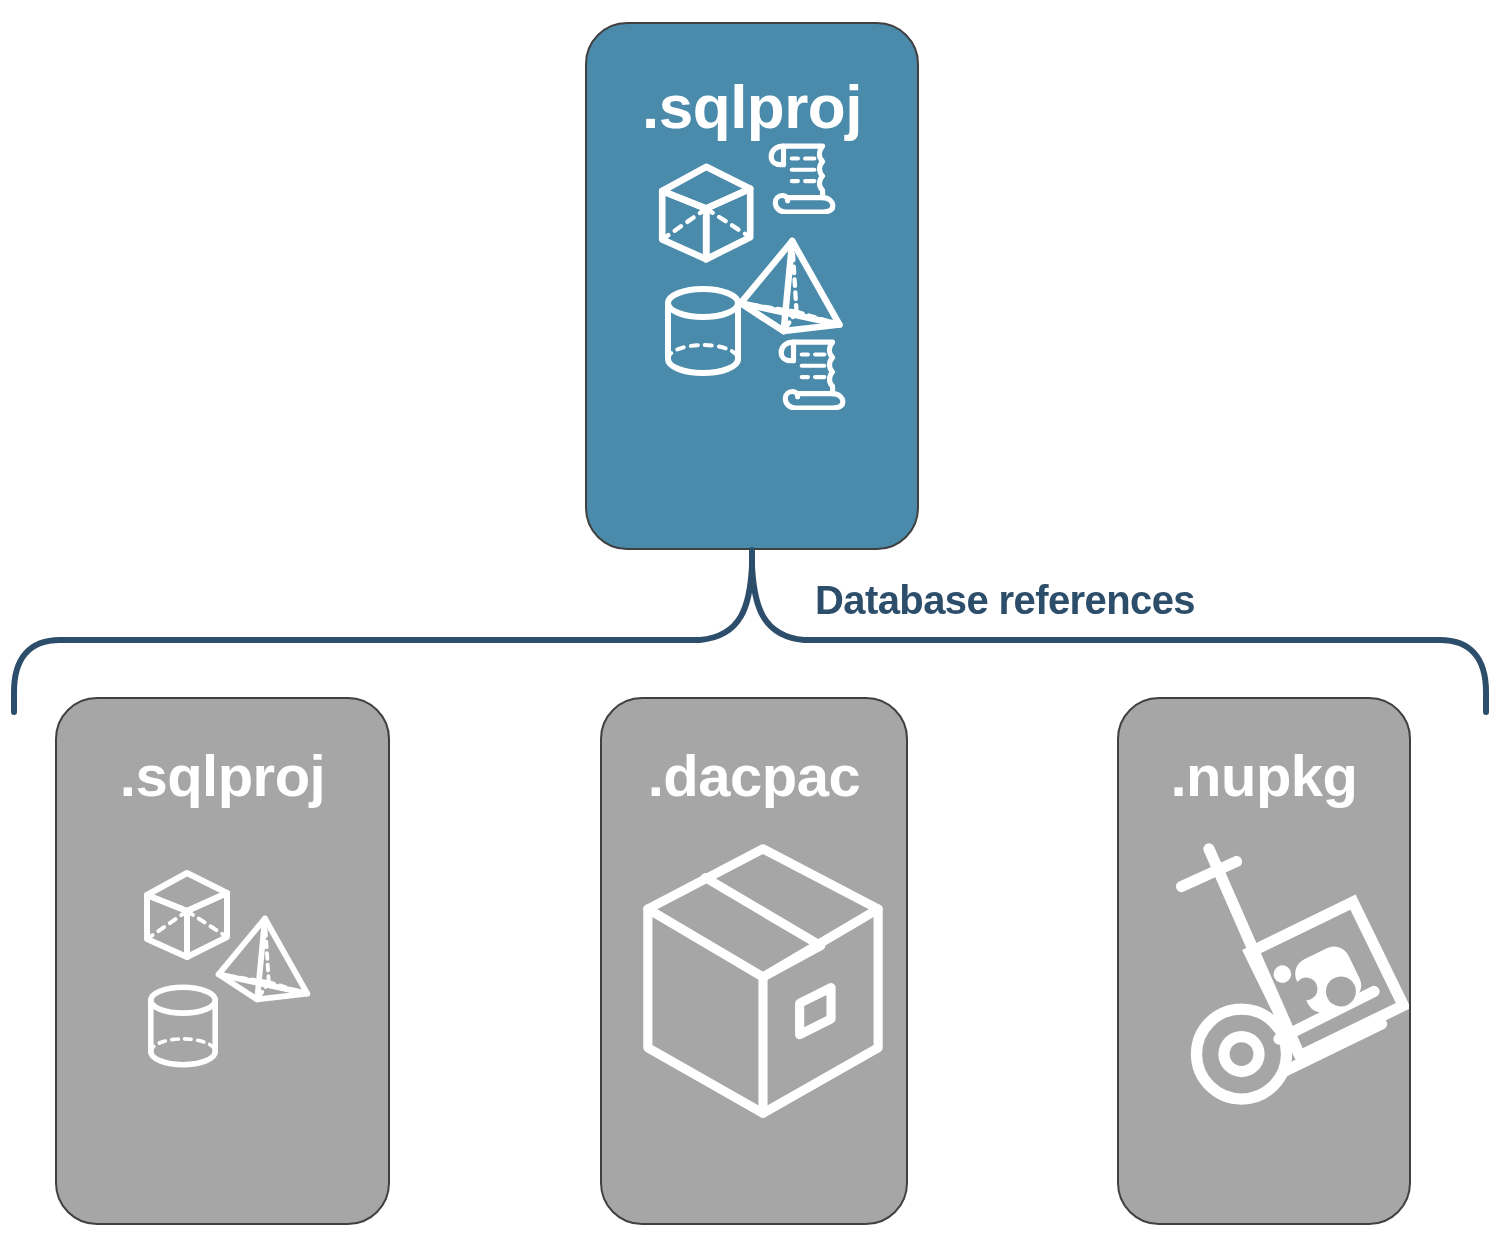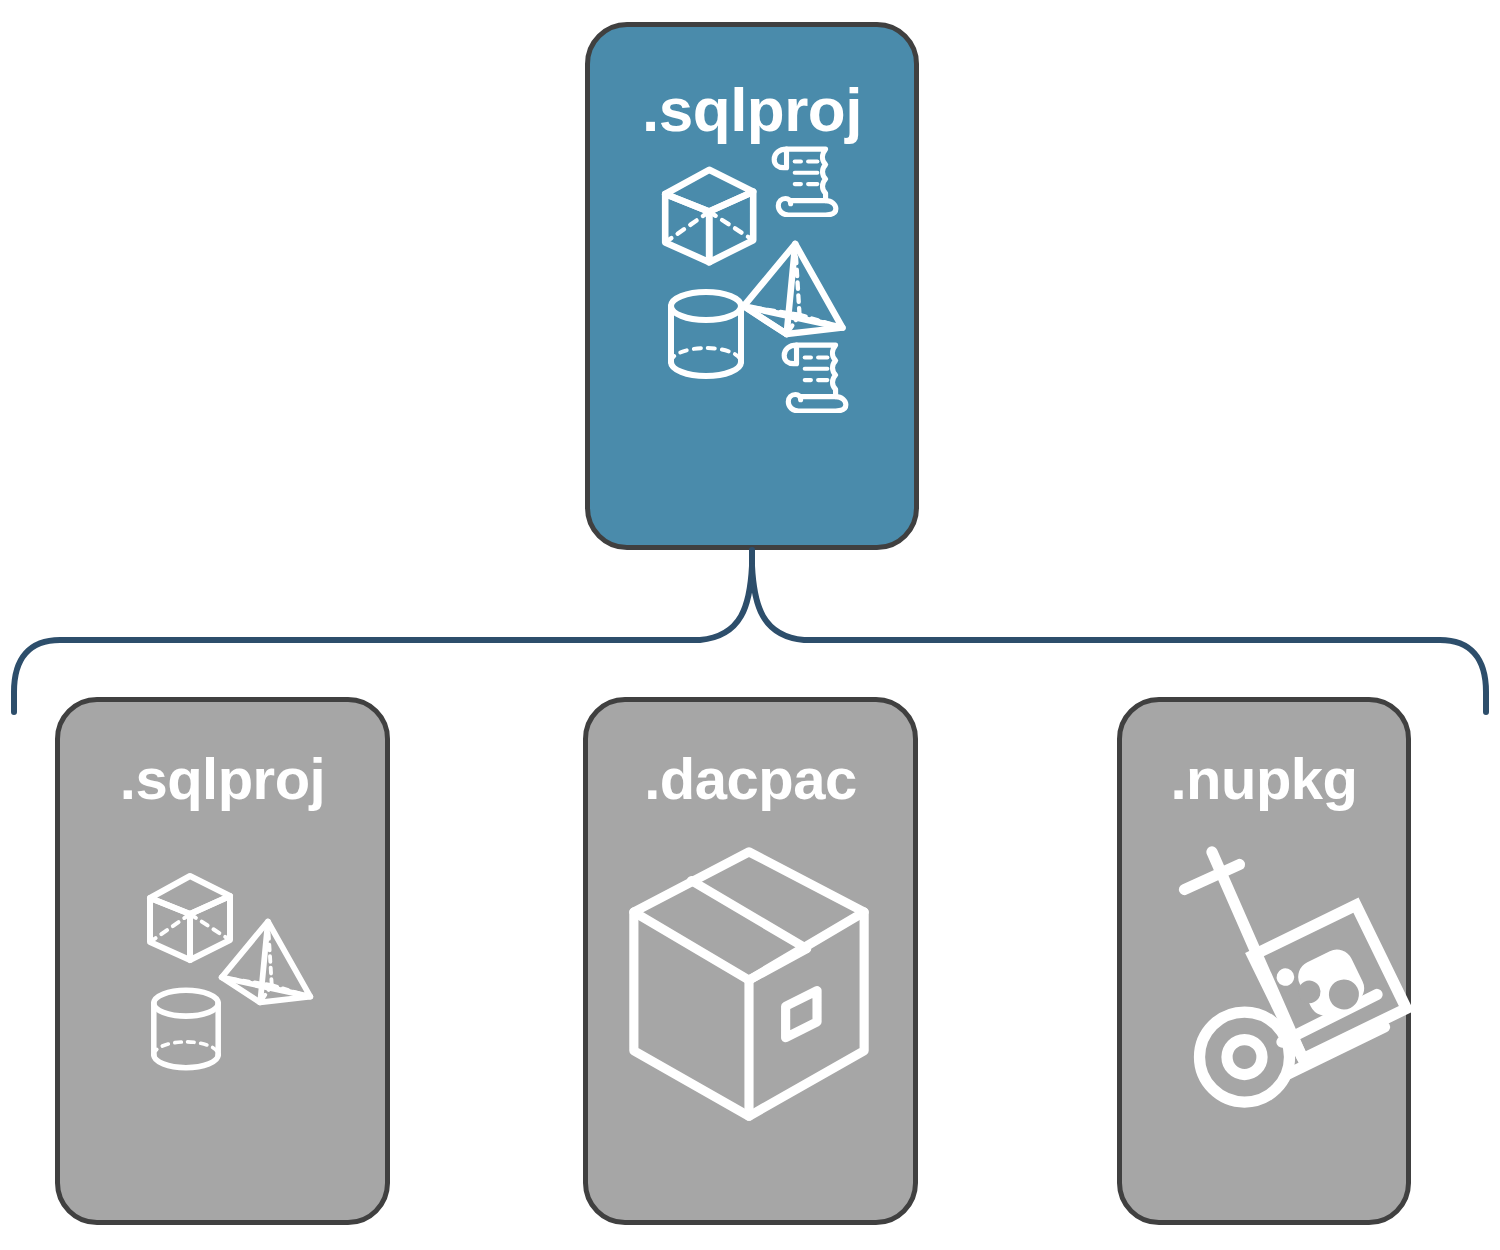--- a/index.html
+++ b/index.html
@@ -17,39 +17,39 @@
   #stage {
     position: absolute;
     left: 0; top: 0;
     width: 1500px;
     height: 1250px;
   }
   .card {
     position: absolute;
     box-sizing: border-box;
     border-radius: 42px;
-    border: 5px solid #404040;
+    border: 2px solid #404040;
     display: flex;
     flex-direction: column;
     align-items: center;
   }
   .card-top {
     left: 585px;
     top: 22px;
     width: 334px;
     height: 528px;
     background: #4a8bab;
   }
   .card-sub {
     background: #a6a6a6;
     top: 697px;
     height: 528px;
   }
   .card-sqlproj  { left: 55px;   width: 335px; }
-  .card-dacpac   { left: 583px;  width: 335px; justify-content: flex-end; }
+  .card-dacpac   { left: 600px;  width: 308px; justify-content: flex-end; }
   .card-nupkg    { left: 1117px; width: 294px; }
 
   .card-title {
     color: #ffffff;
     font-weight: bold;
     letter-spacing: -0.5px;
     line-height: 1;
     user-select: none;
   }
   .card-top .card-title {
@@ -179,20 +179,21 @@
 
   <svg class="brace-layer" viewBox="0 0 1500 1250">
 
     <path d="M752 550 L752 566" fill="none" stroke="#2d4e6b" stroke-width="6" stroke-linecap="round"></path>
 
     <path d="M752 566 C750 605 742 636 700 640 L60 640 C30 640 14 658 14 692 L14 712" fill="none" stroke="#2d4e6b" stroke-width="6" stroke-linecap="round" stroke-linejoin="round"></path>
 
     <path d="M752 566 C754 605 762 636 804 640 L1440 640 C1470 640 1486 658 1486 692 L1486 712" fill="none" stroke="#2d4e6b" stroke-width="6" stroke-linecap="round" stroke-linejoin="round"></path>
   </svg>
 
+  <div class="brace-label">Database references</div>
 
   <div class="card card-sub card-sqlproj">
     <div class="card-title">.sqlproj</div>
     <div class="icon-area">
 
       <svg width="100" height="100" viewBox="0 0 100 100" style="left:78px; top:60px;">
         <g fill="none" stroke="#ffffff" stroke-width="6" stroke-linejoin="round" stroke-linecap="round">
           <path d="M12 30 L52 46 L52 92 L12 74 Z"></path>
           <path d="M52 46 L92 28 L92 72 L52 92 Z"></path>
           <path d="M12 30 L52 8 L92 28 L52 46 Z"></path>

